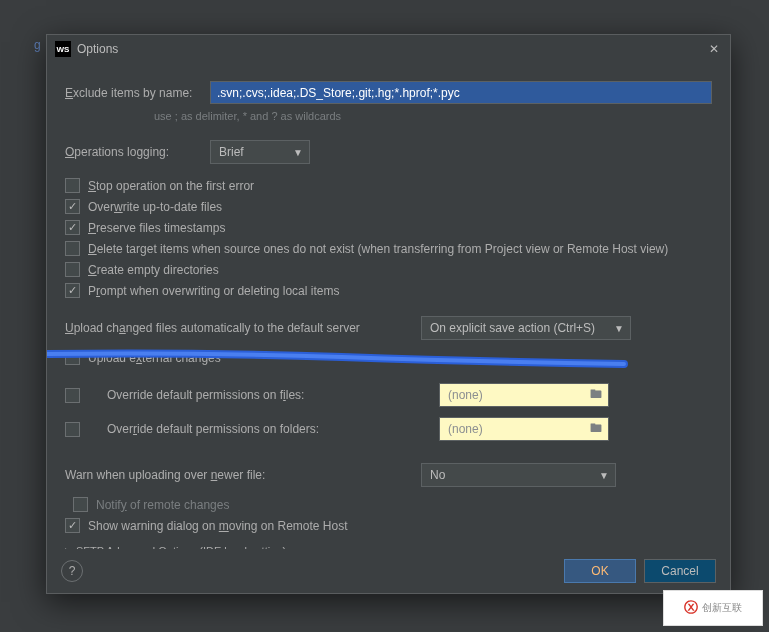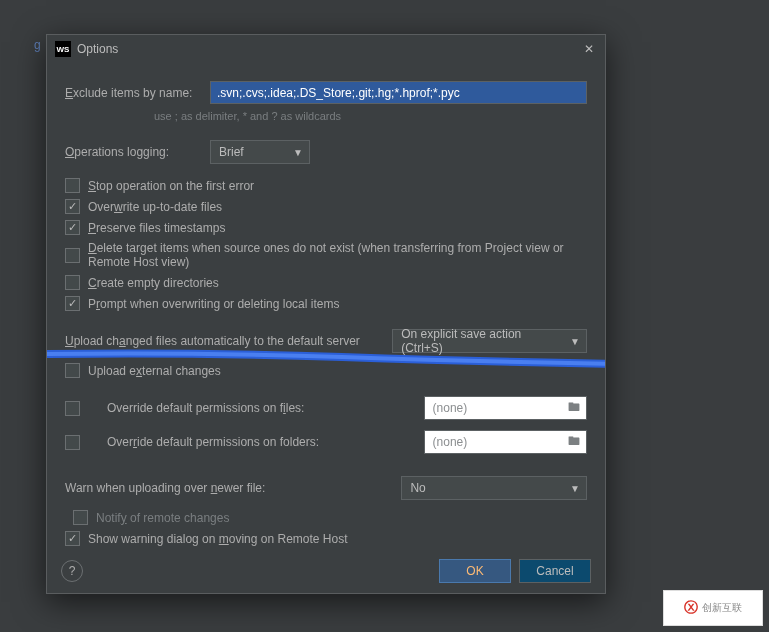--- a/index.html
+++ b/index.html
@@ -11,21 +11,21 @@
   width: 769px;
   height: 632px;
   position: relative;
   overflow: hidden;
 }
 .page-bg { position:absolute; inset:0; color:#5e7fb8; font-size:12px; padding-left:34px; }
 .page-bg div { margin-top:38px; }
 .dialog {
   position: absolute;
   left: 46px; top: 34px;
-  width: 560px; height: 560px;
+  width: 685px; height: 560px;
   background: #3b3f41;
   border: 1px solid #5a5d5f;
   box-shadow: 0 8px 30px rgba(0,0,0,0.6);
   display: flex; flex-direction: column;
 }
 .titlebar {
   height: 28px;
   display: flex; align-items: center;
   padding: 0 8px;
   color: #bcbcbc;
@@ -69,21 +69,21 @@
 .chk.on::after { content:"✓"; color:#bcbcbc; font-size:11px; line-height:1; }
 .chk-label { color:#adadad; cursor:pointer; }
 .chk-label u { text-decoration: underline; }
 .chk-label.dim { color:#7a7e80; }
 .section-gap { height: 12px; }
 .inline-row { display:flex; align-items:center; margin-bottom:10px;gap:19px; }
 .inline-label { width:337px; color:#adadad; }
 .inline-label.short { width:337px; }
 .inline-label u { text-decoration: underline; }
 .perm-input {
-  width:170px; height:24px; background:#ffffff; border:1px solid #5c6163;
+  width:170px; height:24px; background:#fef9c3; border:1px solid #5c6163;
   color:#8c8f91; padding:0 26px 0 8px; font-size:12px; display:flex; align-items:center;
   position:relative;
 }
 .perm-input .folder-ic { position:absolute; right:6px; color:#7c8082; font-size:12px; }
 .disclosure {
   display:flex; align-items:center; margin-top:12px; color:#adadad; cursor:pointer;
   font-size:11px;
 }
 .disclosure .tri { margin-right:4px; font-size:9px; }
 .footer {

